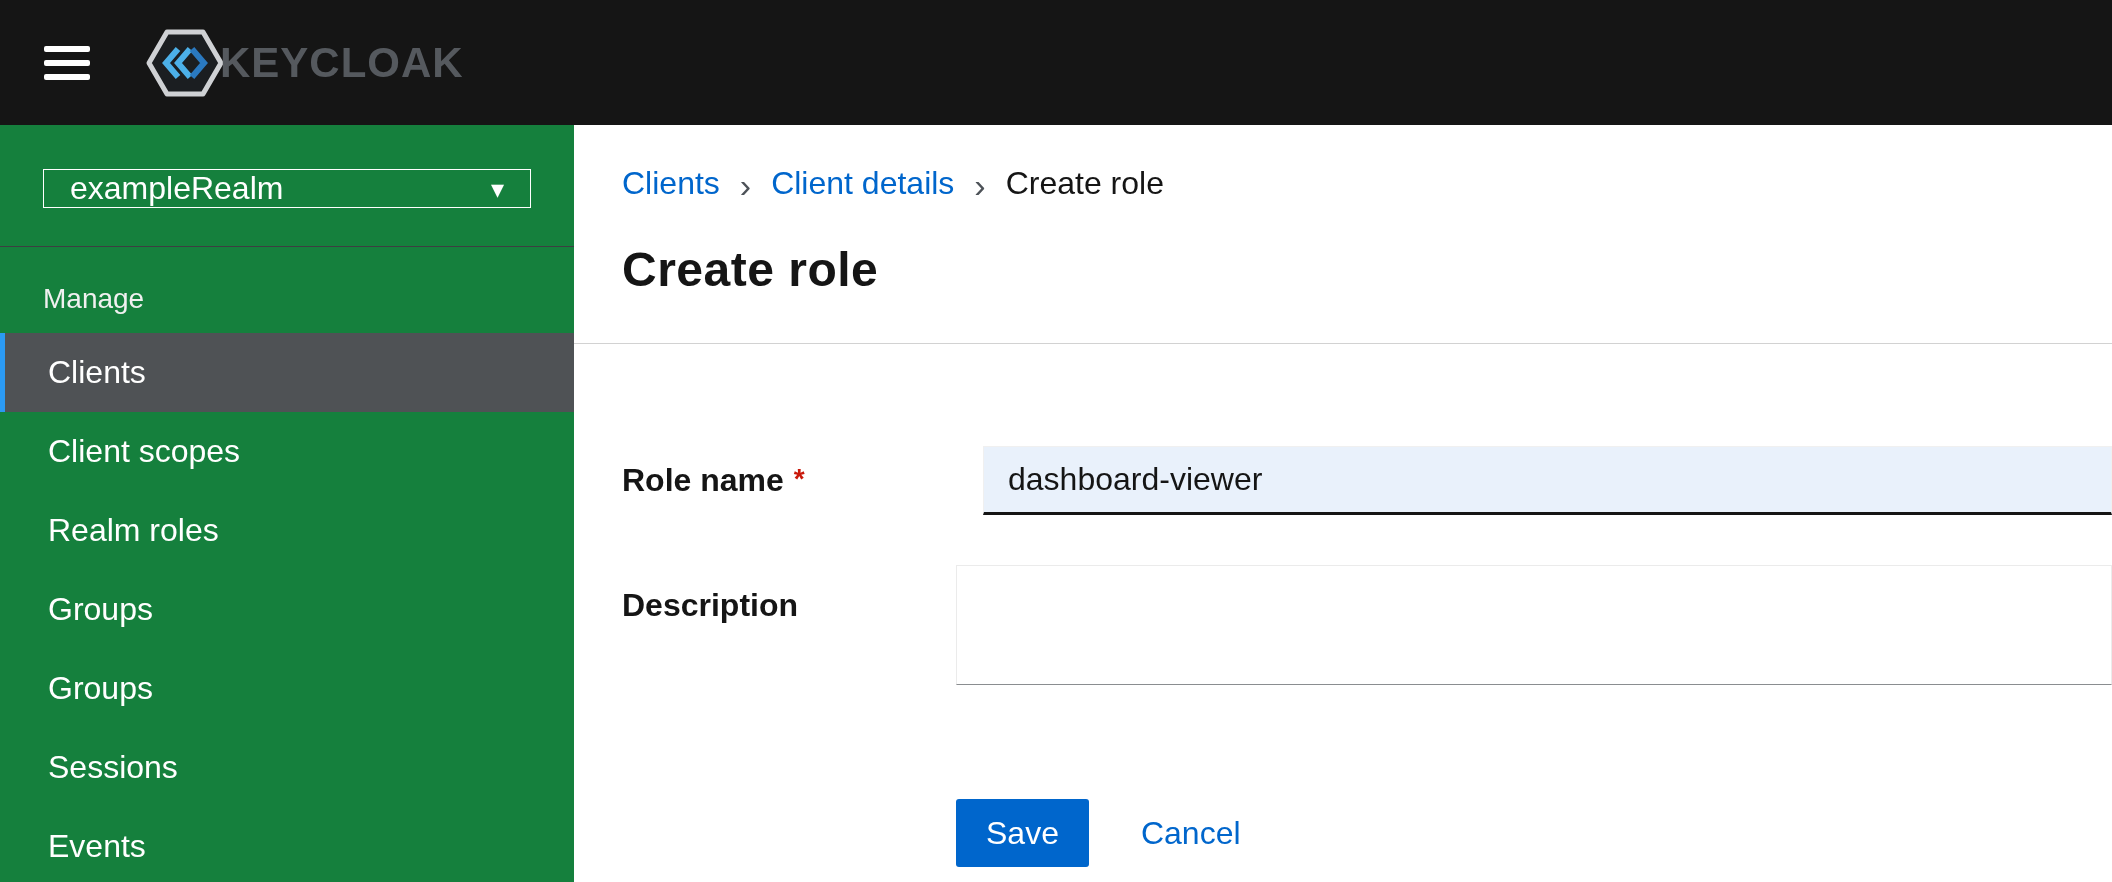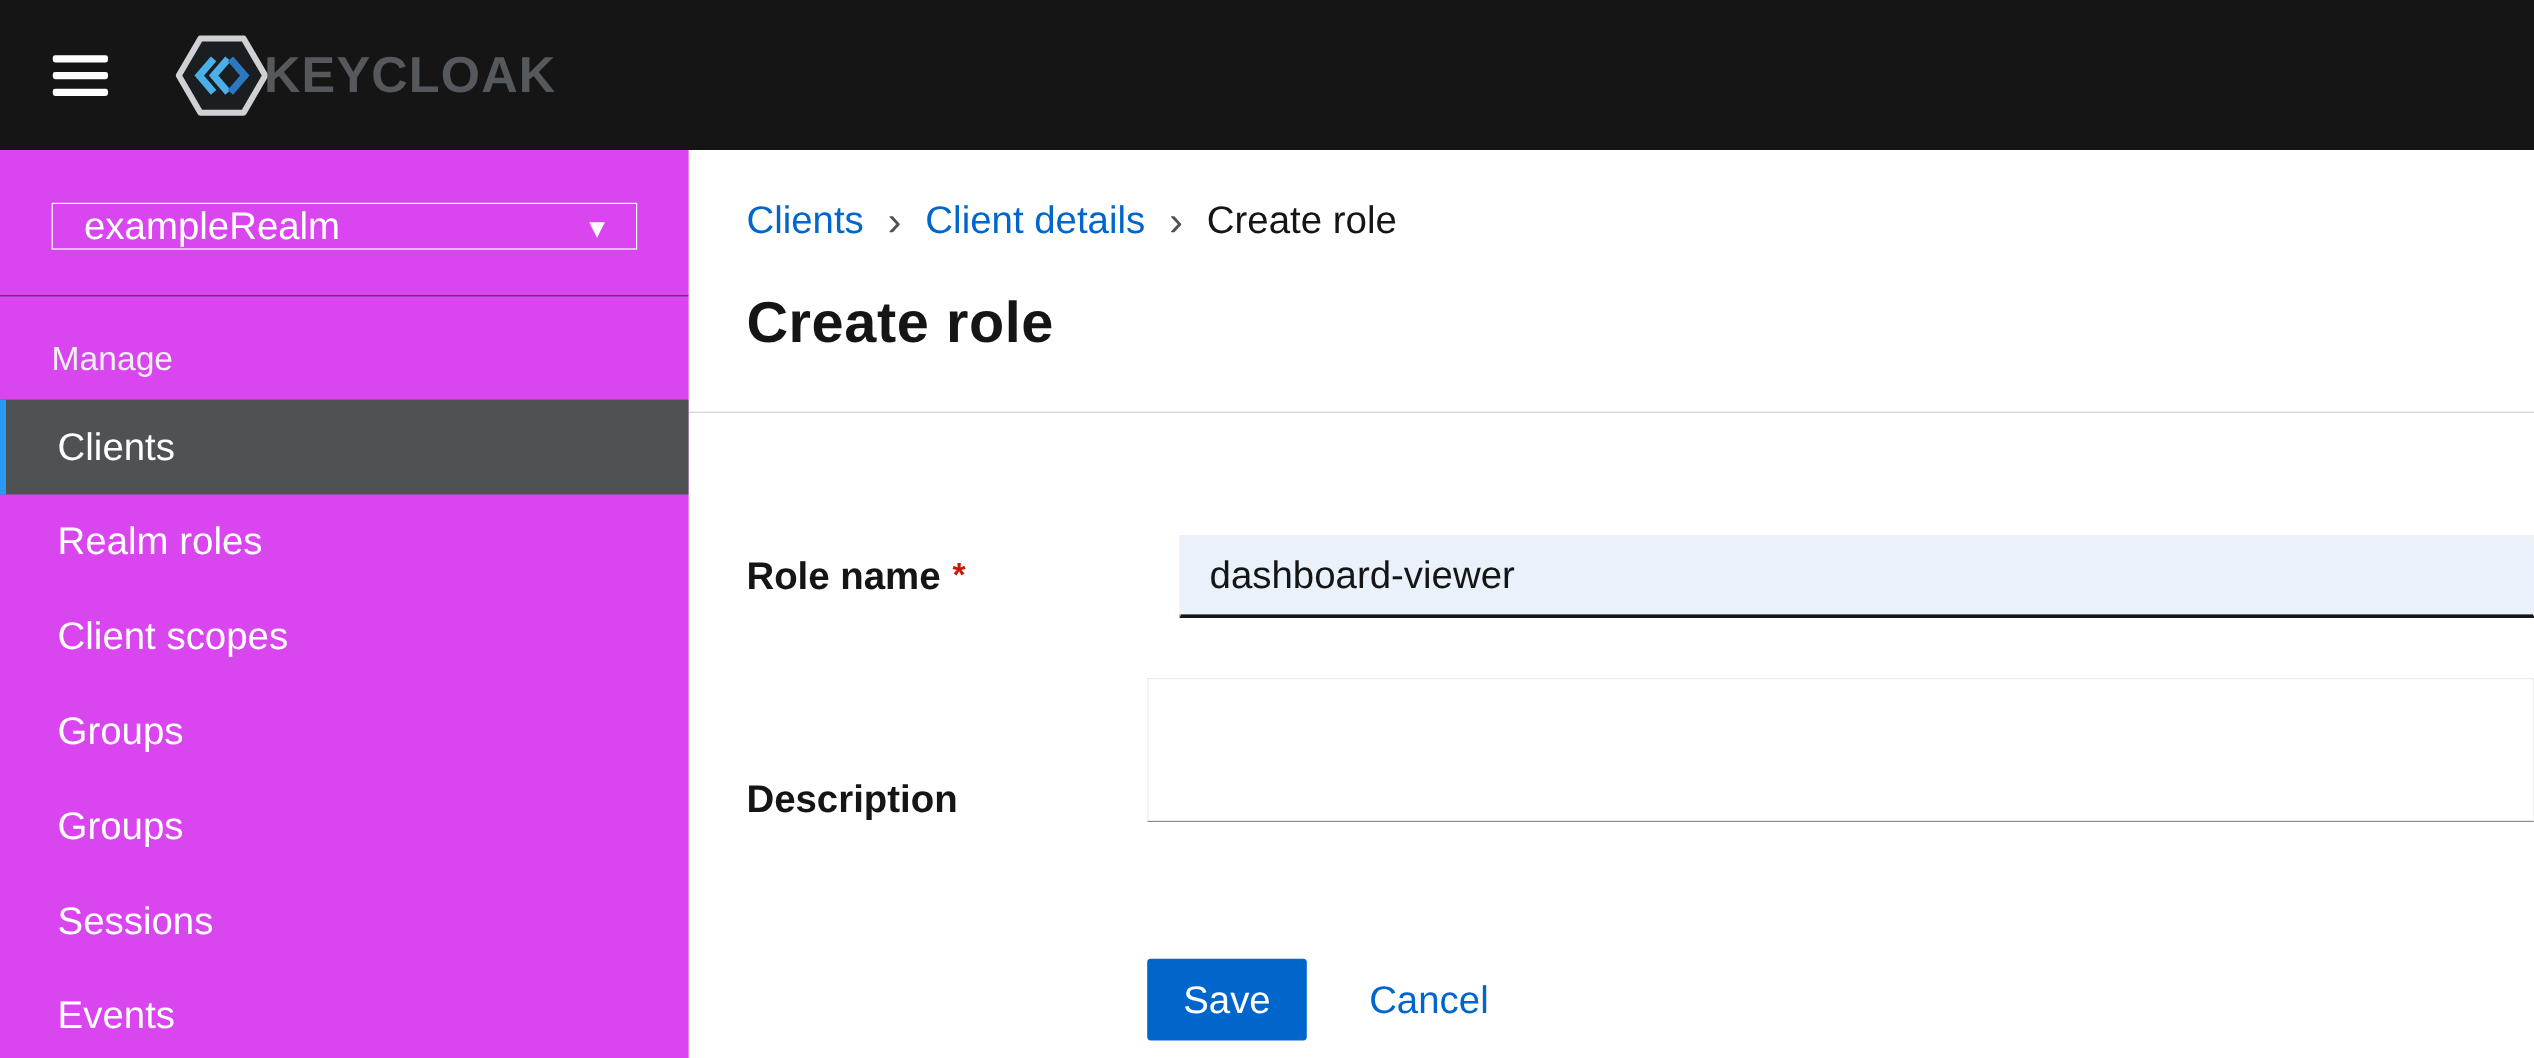--- a/index.html
+++ b/index.html
@@ -23,21 +23,21 @@
   .brand { display: flex; align-items: center; margin-left: 56px; justify-content: flex-end; }
   .brand-text {
     font-size: 42px; font-weight: 700; color: #55595e;
     letter-spacing: 1px; margin-left: -4px;
   }
 
   
   .layout { flex: 1; display: flex; min-height: 0; }
 
   
-  .sidebar { flex: 0 0 574px; background: #d946ef; overflow: hidden; display: flex; flex-direction: column; }
+  .sidebar { flex: 0 0 574px; background: #15803d; overflow: hidden; display: flex; flex-direction: column; }
   .realm-selector {
     margin: 44px 43px 0; height: 70px;
     border: 1px solid #ffffff; color: #ffffff; font-size: 32px;
     display: flex; align-items: center; justify-content: space-between;
     padding: 0 26px; cursor: pointer; background: transparent;
   }
   .caret { font-size: 26px; line-height: 1; color: #ffffff; }
   .sidebar-divider { margin-top: 38px; border-top: 1px solid #3c3f42; }
   .nav-group-label { padding: 36px 43px 18px; color: #f0f0f0; font-size: 28px; }
   .nav-list { list-style: none; }
@@ -54,21 +54,21 @@
   .bc-link { color: #0066cc; text-decoration: none; cursor: pointer; }
   .bc-current { color: #151515; }
   .bc-sep { color: #4d5258; font-size: 34px; line-height: 1; padding-top: 2px; }
   .page-title { margin: 40px 0 0 48px; font-size: 48px; font-weight: 700; letter-spacing: 0.5px; color: #151515; }
   .header-divider { margin-top: 46px; border-top: 1px solid #d2d2d2; }
 
   
   .form { margin-top: 102px; }
   .form-row { display: flex; padding-left: 48px; }
   .row-rolename { align-items: center; }
-  .row-desc { margin-top: 50px; align-items: flex-end; }
+  .row-desc { margin-top: 50px; align-items: flex-start; }
   .label-col { flex: 0 0 334px; font-size: 32px; font-weight: 700; color: #151515; display: flex; align-items: center; }
   .row-desc .label-col { padding-top: 22px; align-items: flex-start; }
   .required { color: #c9190b; margin-left: 10px; font-size: 28px; position: relative; top: -2px; }
   .text-input {
     flex: 1; height: 69px; background: #e9f1fb;
     border: 1px solid #f0f0f0; border-bottom: 3px solid #151515;
     font-size: 32px; font-family: inherit; padding: 0 24px; color: #151515; outline: none; margin-left: 27px;
   }
   .textarea {
     flex: 1; height: 120px; background: #ffffff;
@@ -109,22 +109,22 @@
 
     <nav class="sidebar">
       <div class="realm-selector">
         <span>exampleRealm</span>
         <span class="caret">▾</span>
       </div>
       <div class="sidebar-divider"></div>
       <div class="nav-group-label">Manage</div>
       <ul class="nav-list">
           <li class="nav-item active">Clients</li>
+          <li class="nav-item">Client scopes</li>
           <li class="nav-item">Realm roles</li>
-          <li class="nav-item">Client scopes</li>
           <li class="nav-item">Groups</li>
           <li class="nav-item">Groups</li>
           <li class="nav-item">Sessions</li>
           <li class="nav-item">Events</li>
         </ul>
     </nav>
 
     <main class="main">
 
       <nav class="breadcrumb">

